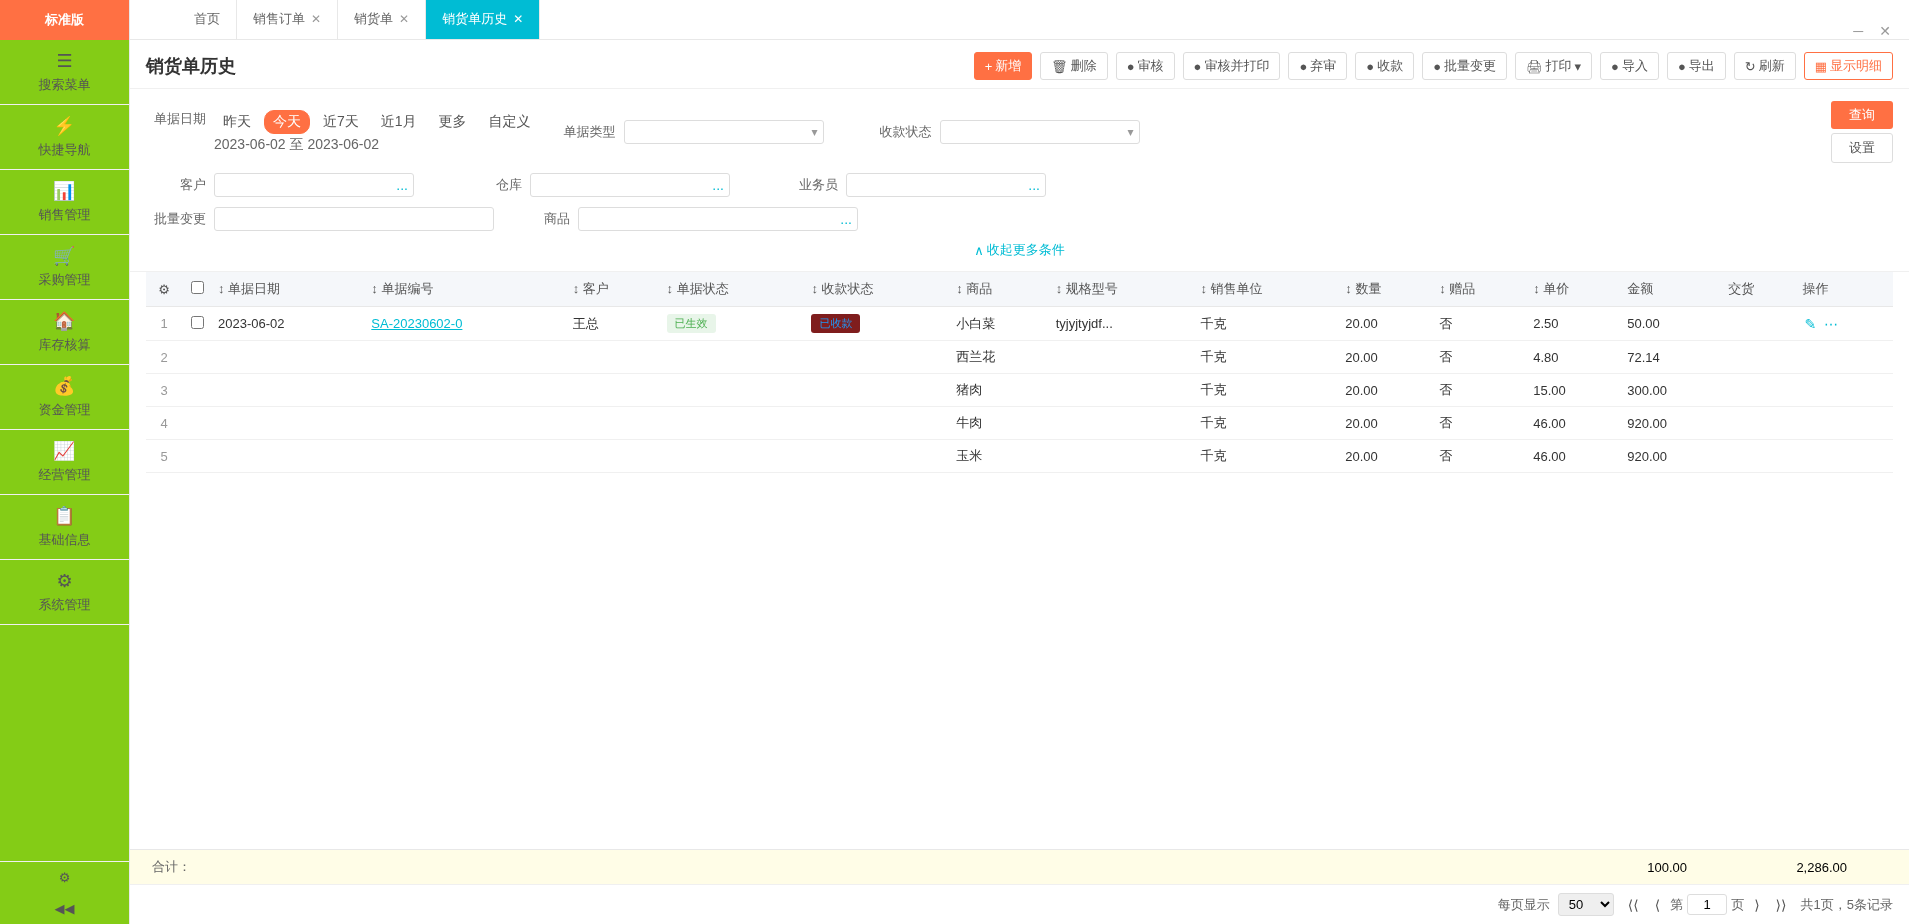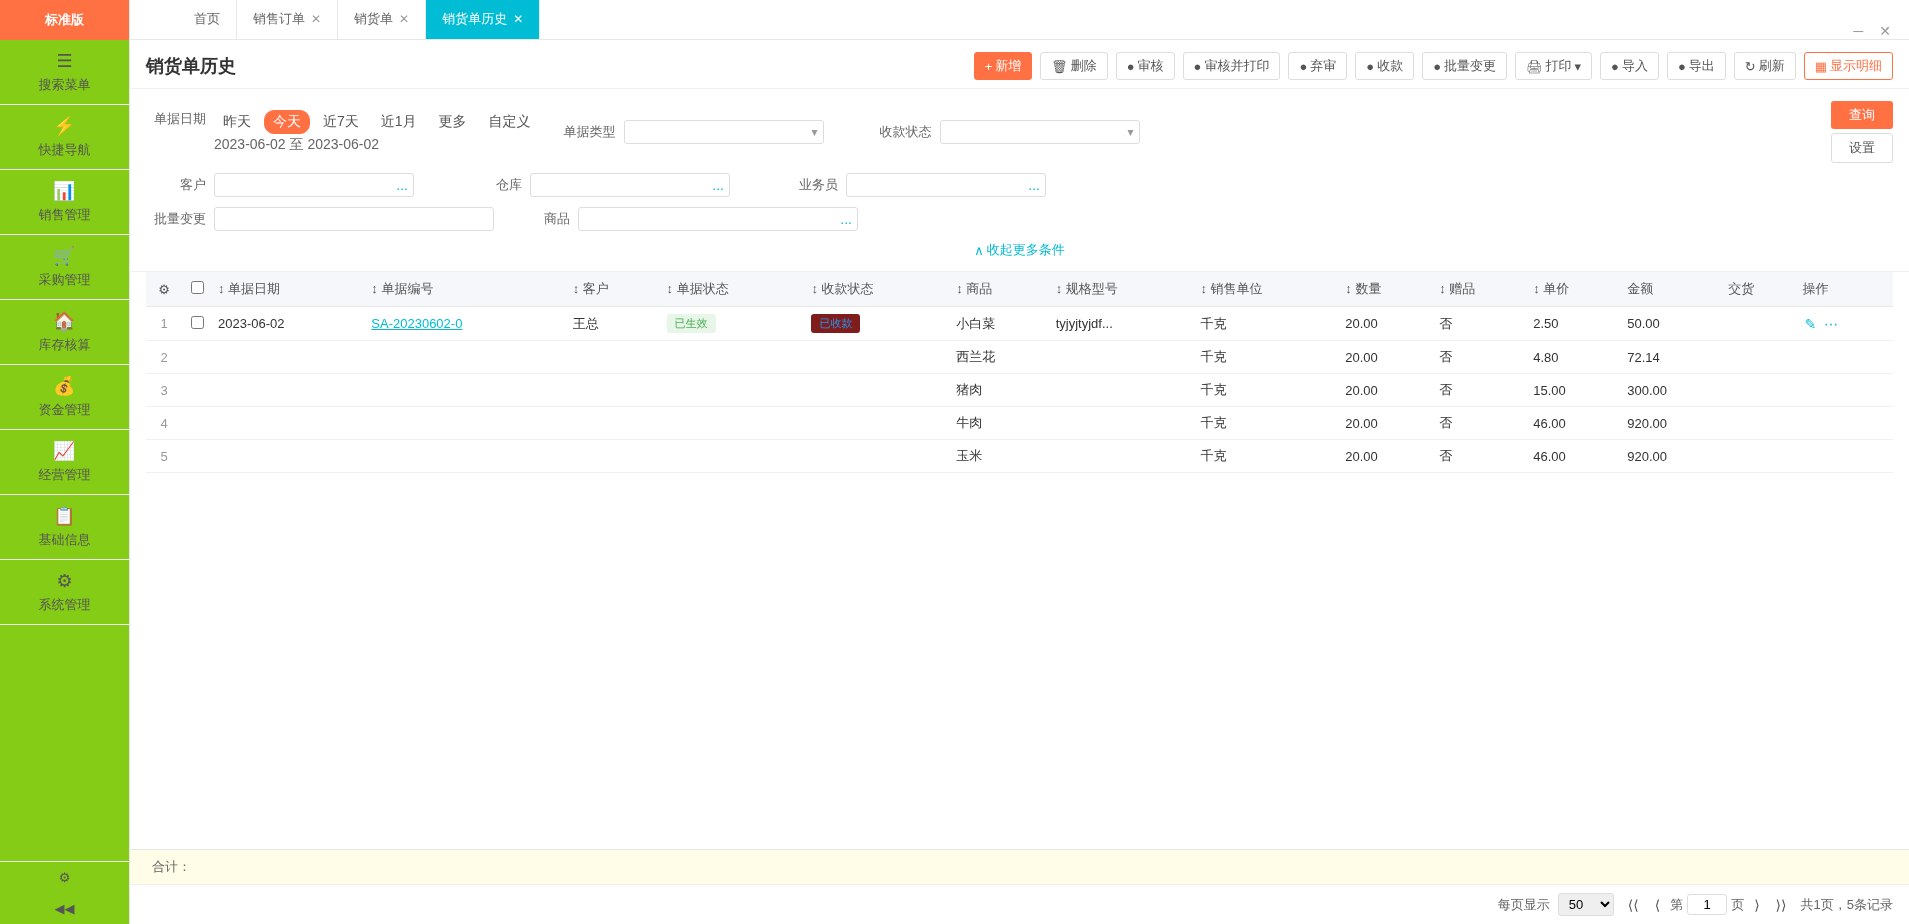--- a/index.html
+++ b/index.html
@@ -515,20 +515,24 @@
       <td>
         
       </td>
     </tr>
           </tbody>
       </table>
     </div>
 
     <div class="table-footer">
       <span class="footer-label">合计：</span>
+      <div class="footer-total">
+        <span style="flex:1;text-align:right;padding-right:80px;">100.00</span>
+        <span style="flex:0 0 120px;text-align:right;padding-right:40px;">2,286.00</span>
+      </div>
     </div>
 
     <div class="pagination">
       <span class="page-size-label">每页显示</span>
       <select class="page-size-select">
         <option>50</option>
         <option>100</option>
         <option>200</option>
       </select>
       <div class="page-nav">

